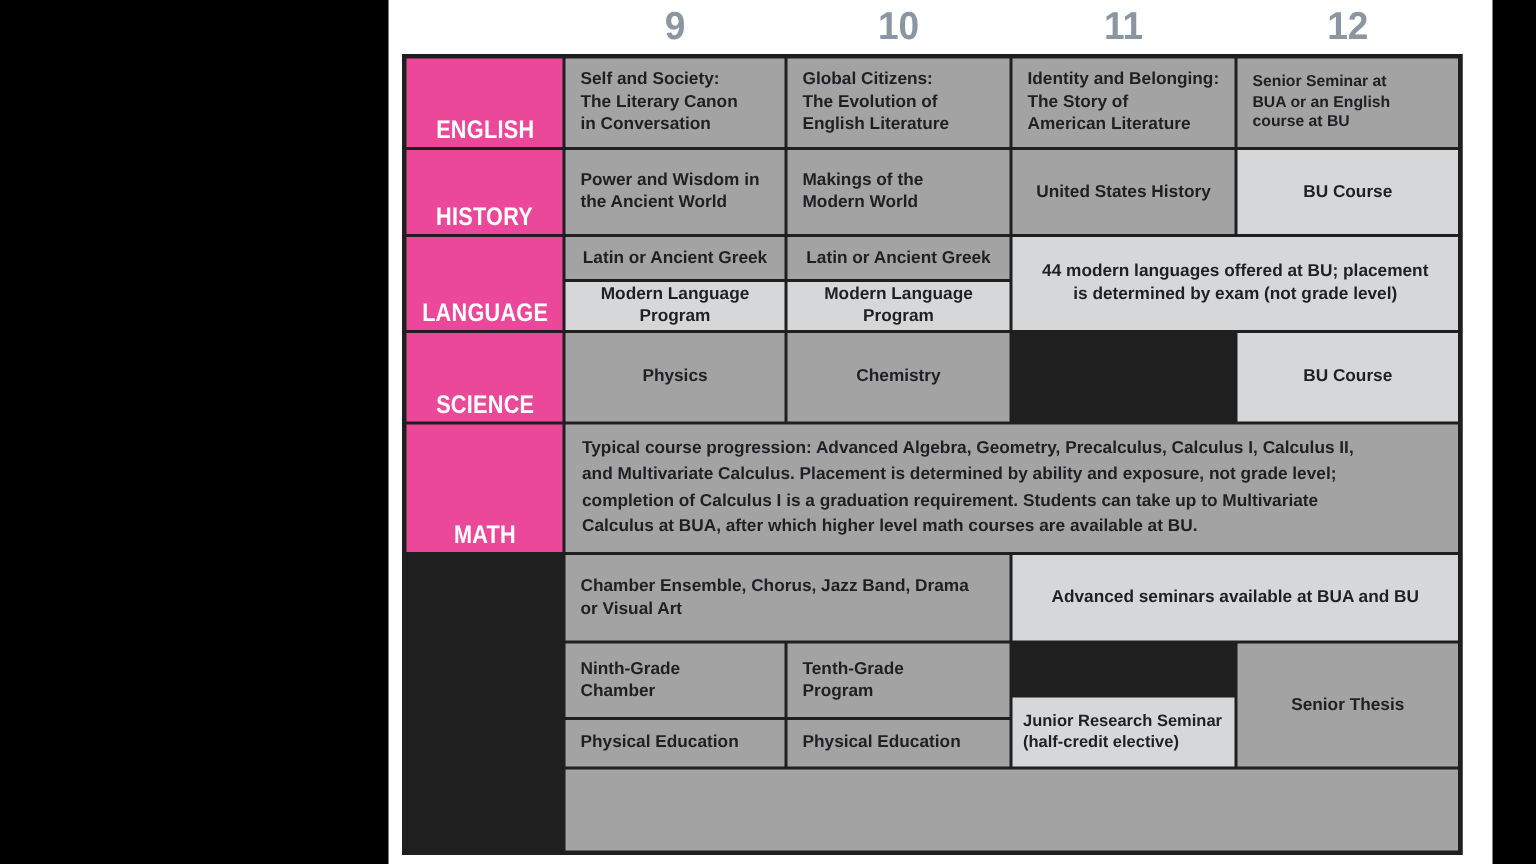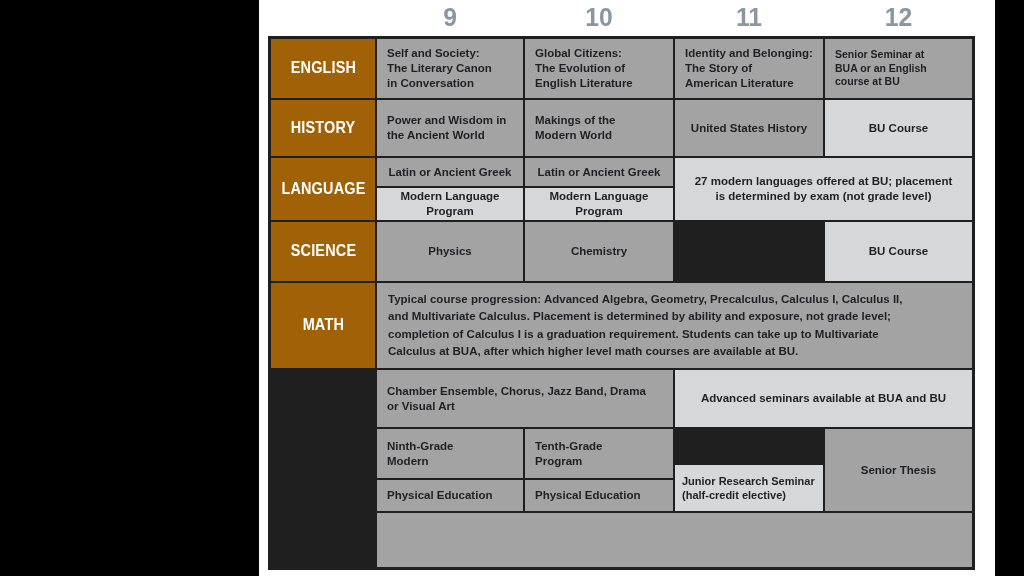--- a/index.html
+++ b/index.html
@@ -19,22 +19,22 @@
     border:3px solid #1F1F1F;background:#1F1F1F;
     display:grid;
     grid-template-columns:104px 146px 148px 148px 147px;
     grid-template-rows:59px 56px 28px 32px 59px 85px 57px 49px 31px 54px;
     gap:2px;}
   .cell{background:#a3a3a3;color:#1F2023;font-weight:bold;font-size:11.5px;line-height:1.3;
     display:flex;align-items:center;white-space:pre-line;overflow:hidden;}
   .gray{background:#D6D7D8;}
   .left{justify-content:flex-start;text-align:left;padding:0 6px 0 10px;}
   .center{justify-content:center;text-align:center;padding:0 4px;}
-  .redlabel{background:#a16207;color:#ffffff;justify-content:center;text-align:center;
-    font-size:17px;letter-spacing:.2px;}
+  .redlabel{background:#ec4899;color:#ffffff;justify-content:center;text-align:center;
+    font-size:17px;letter-spacing:.2px;align-items:flex-end;}
   .redlabel .squeeze{display:inline-block;transform:scaleX(0.85);}
   .redlabel.small{font-size:12.5px;line-height:1.2;}
   .seminar12{font-size:10.5px;}
   .mathcell{line-height:1.5;font-size:11.5px;padding-left:11px;}
   .jrsem{font-size:11px;padding-left:7px;padding-right:2px;margin-top:36px;}
   .casbi{padding-left:30px;}
 </style>
 </head>
 <body>
 
@@ -73,40 +73,40 @@
     <div class="cell center" style="grid-area:2/4/3/5">United States History</div>
     <div class="cell center gray" style="grid-area:2/5/3/6">BU Course</div>
 
     <div class="cell redlabel" style="grid-area:3/1/5/2"><span class="squeeze">LANGUAGE</span></div>
     <div class="cell center" style="grid-area:3/2/4/3">Latin or Ancient Greek</div>
     <div class="cell center" style="grid-area:3/3/4/4">Latin or Ancient Greek</div>
     <div class="cell center gray" style="grid-area:4/2/5/3">Modern Language
 Program</div>
     <div class="cell center gray" style="grid-area:4/3/5/4">Modern Language
 Program</div>
-    <div class="cell center gray" style="grid-area:3/4/5/6">27 modern languages offered at BU; placement
+    <div class="cell center gray" style="grid-area:3/4/5/6">44 modern languages offered at BU; placement
 is determined by exam (not grade level)</div>
 
     <div class="cell redlabel" style="grid-area:5/1/6/2"><span class="squeeze">SCIENCE</span></div>
     <div class="cell center" style="grid-area:5/2/6/3">Physics</div>
     <div class="cell center" style="grid-area:5/3/6/4">Chemistry</div>
     <div class="cell center gray" style="grid-area:5/5/6/6">BU Course</div>
 
     <div class="cell redlabel" style="grid-area:6/1/7/2"><span class="squeeze">MATH</span></div>
     <div class="cell left mathcell" style="grid-area:6/2/7/6">Typical course progression: Advanced Algebra, Geometry, Precalculus, Calculus I, Calculus II,
 and Multivariate Calculus. Placement is determined by ability and exposure, not grade level;
 completion of Calculus I is a graduation requirement. Students can take up to Multivariate
 Calculus at BUA, after which higher level math courses are available at BU.</div>
 
     <div class="cell left" style="grid-area:7/2/8/4">Chamber Ensemble, Chorus, Jazz Band, Drama
 or Visual Art</div>
     <div class="cell center gray" style="grid-area:7/4/8/6">Advanced seminars available at BUA and BU</div>
 
     <div class="cell left" style="grid-area:8/2/9/3">Ninth-Grade
-Modern</div>
+Chamber</div>
     <div class="cell left" style="grid-area:8/3/9/4">Tenth-Grade
 Program</div>
     <div class="cell left gray jrsem" style="grid-area:8/4/10/5">Junior Research Seminar
 (half-credit elective)</div>
     <div class="cell center" style="grid-area:8/5/10/6">Senior Thesis</div>
     <div class="cell left" style="grid-area:9/2/10/3">Physical Education</div>
     <div class="cell left" style="grid-area:9/3/10/4">Physical Education</div>
     <div class="cell" style="grid-area:10/2/11/6"></div>
 
   </div>

